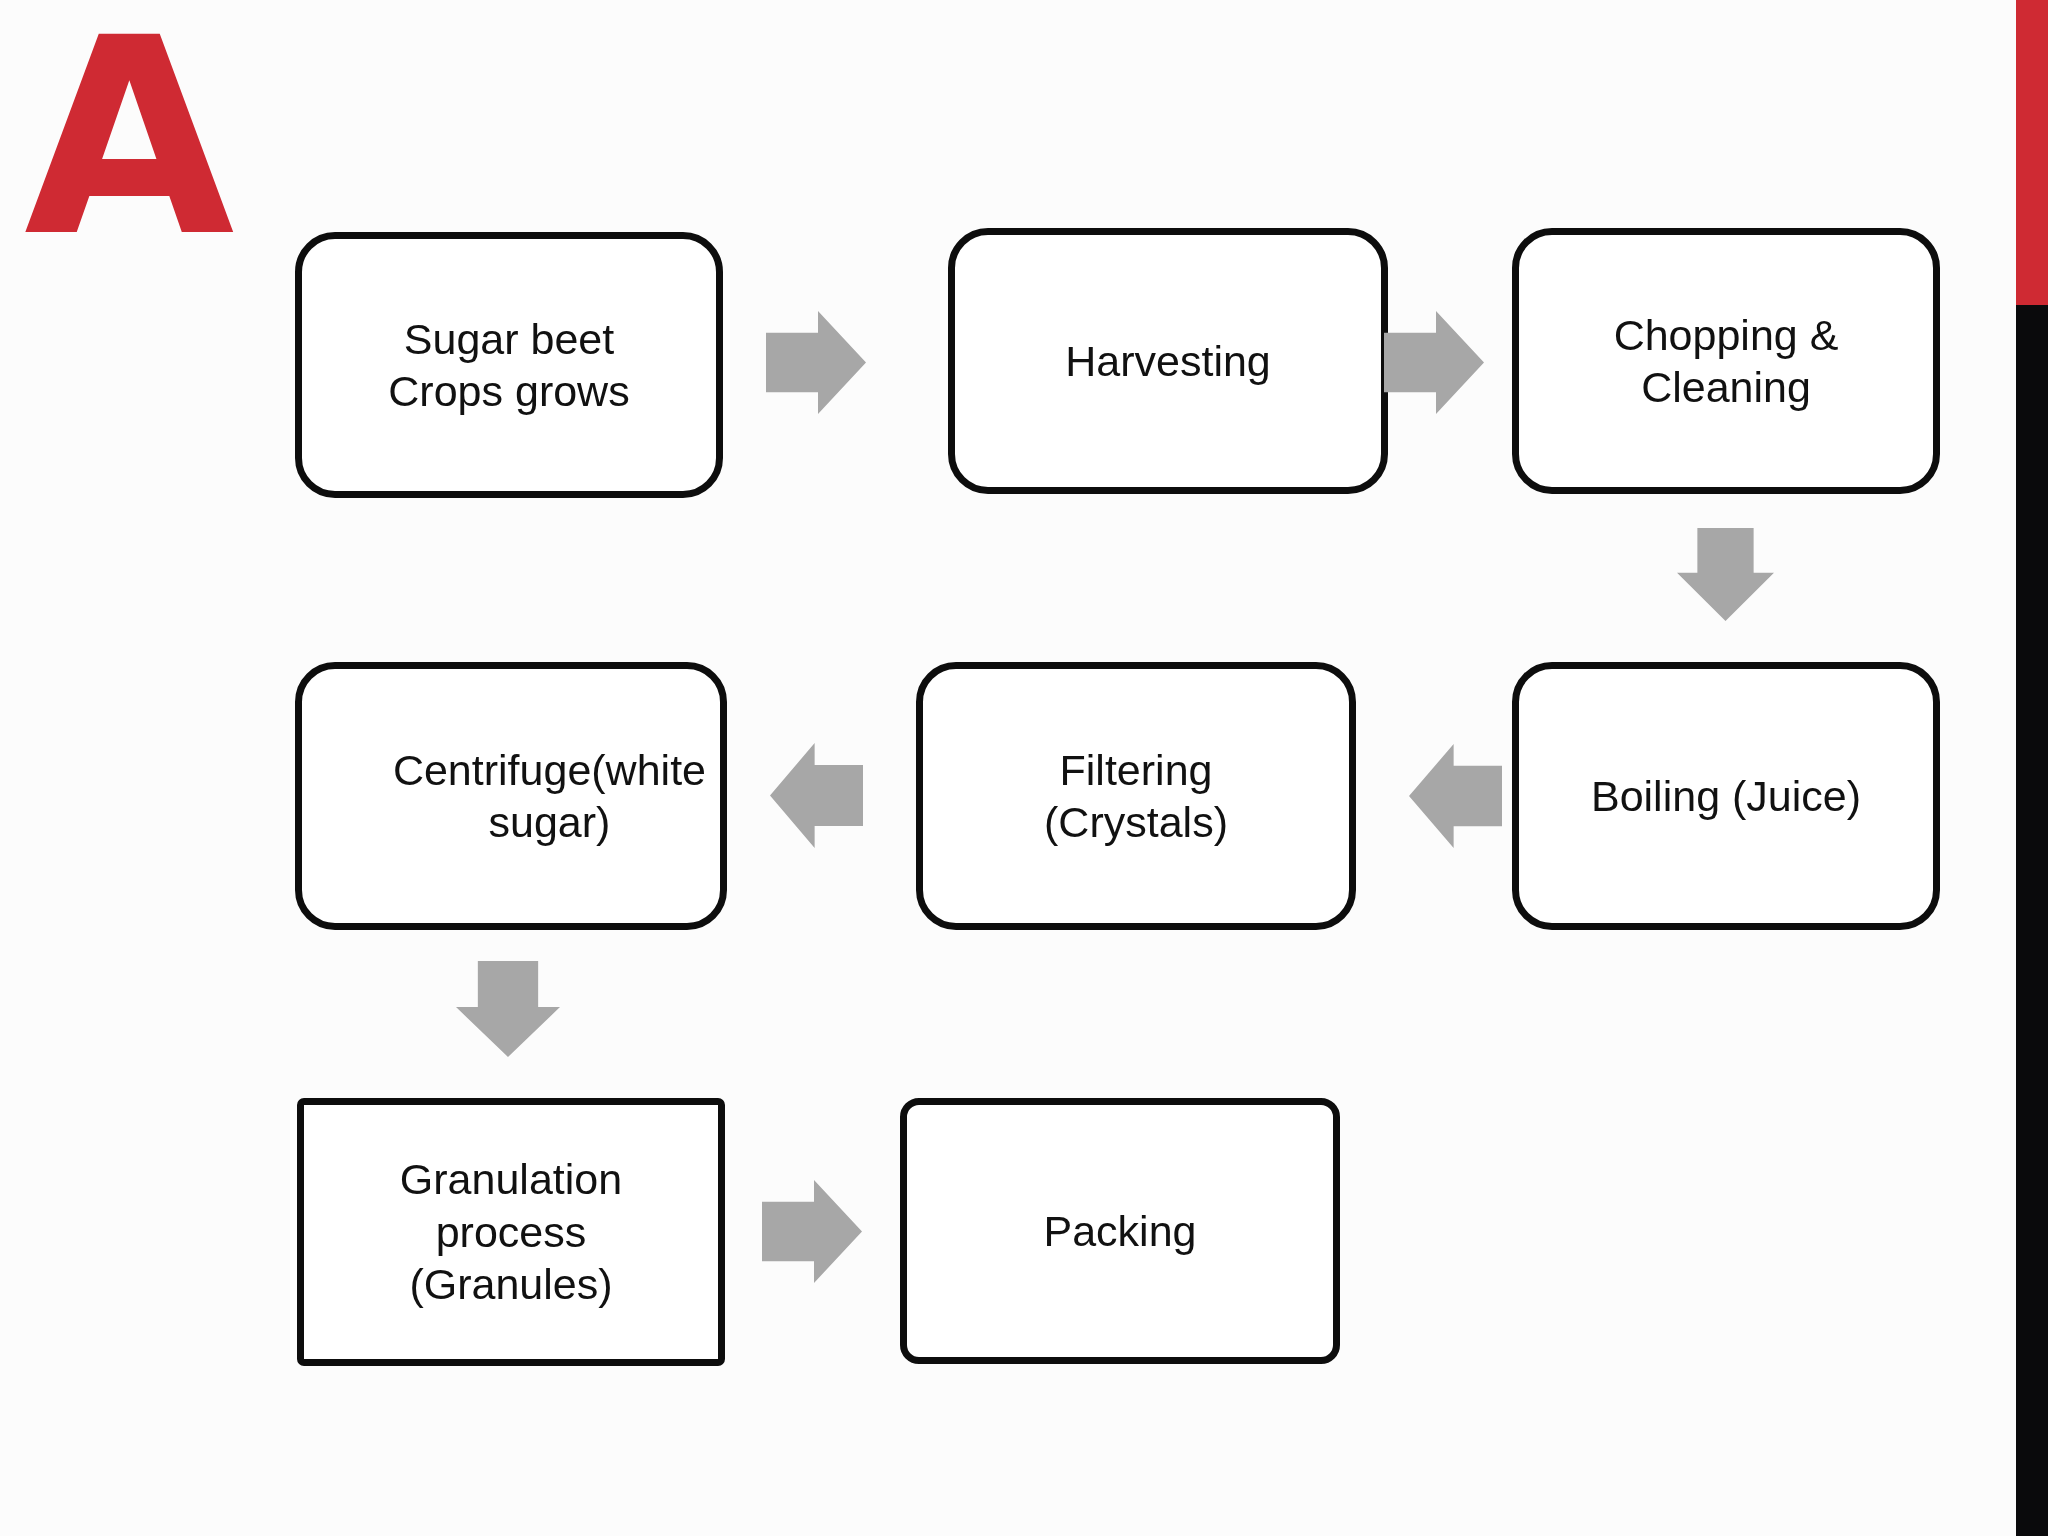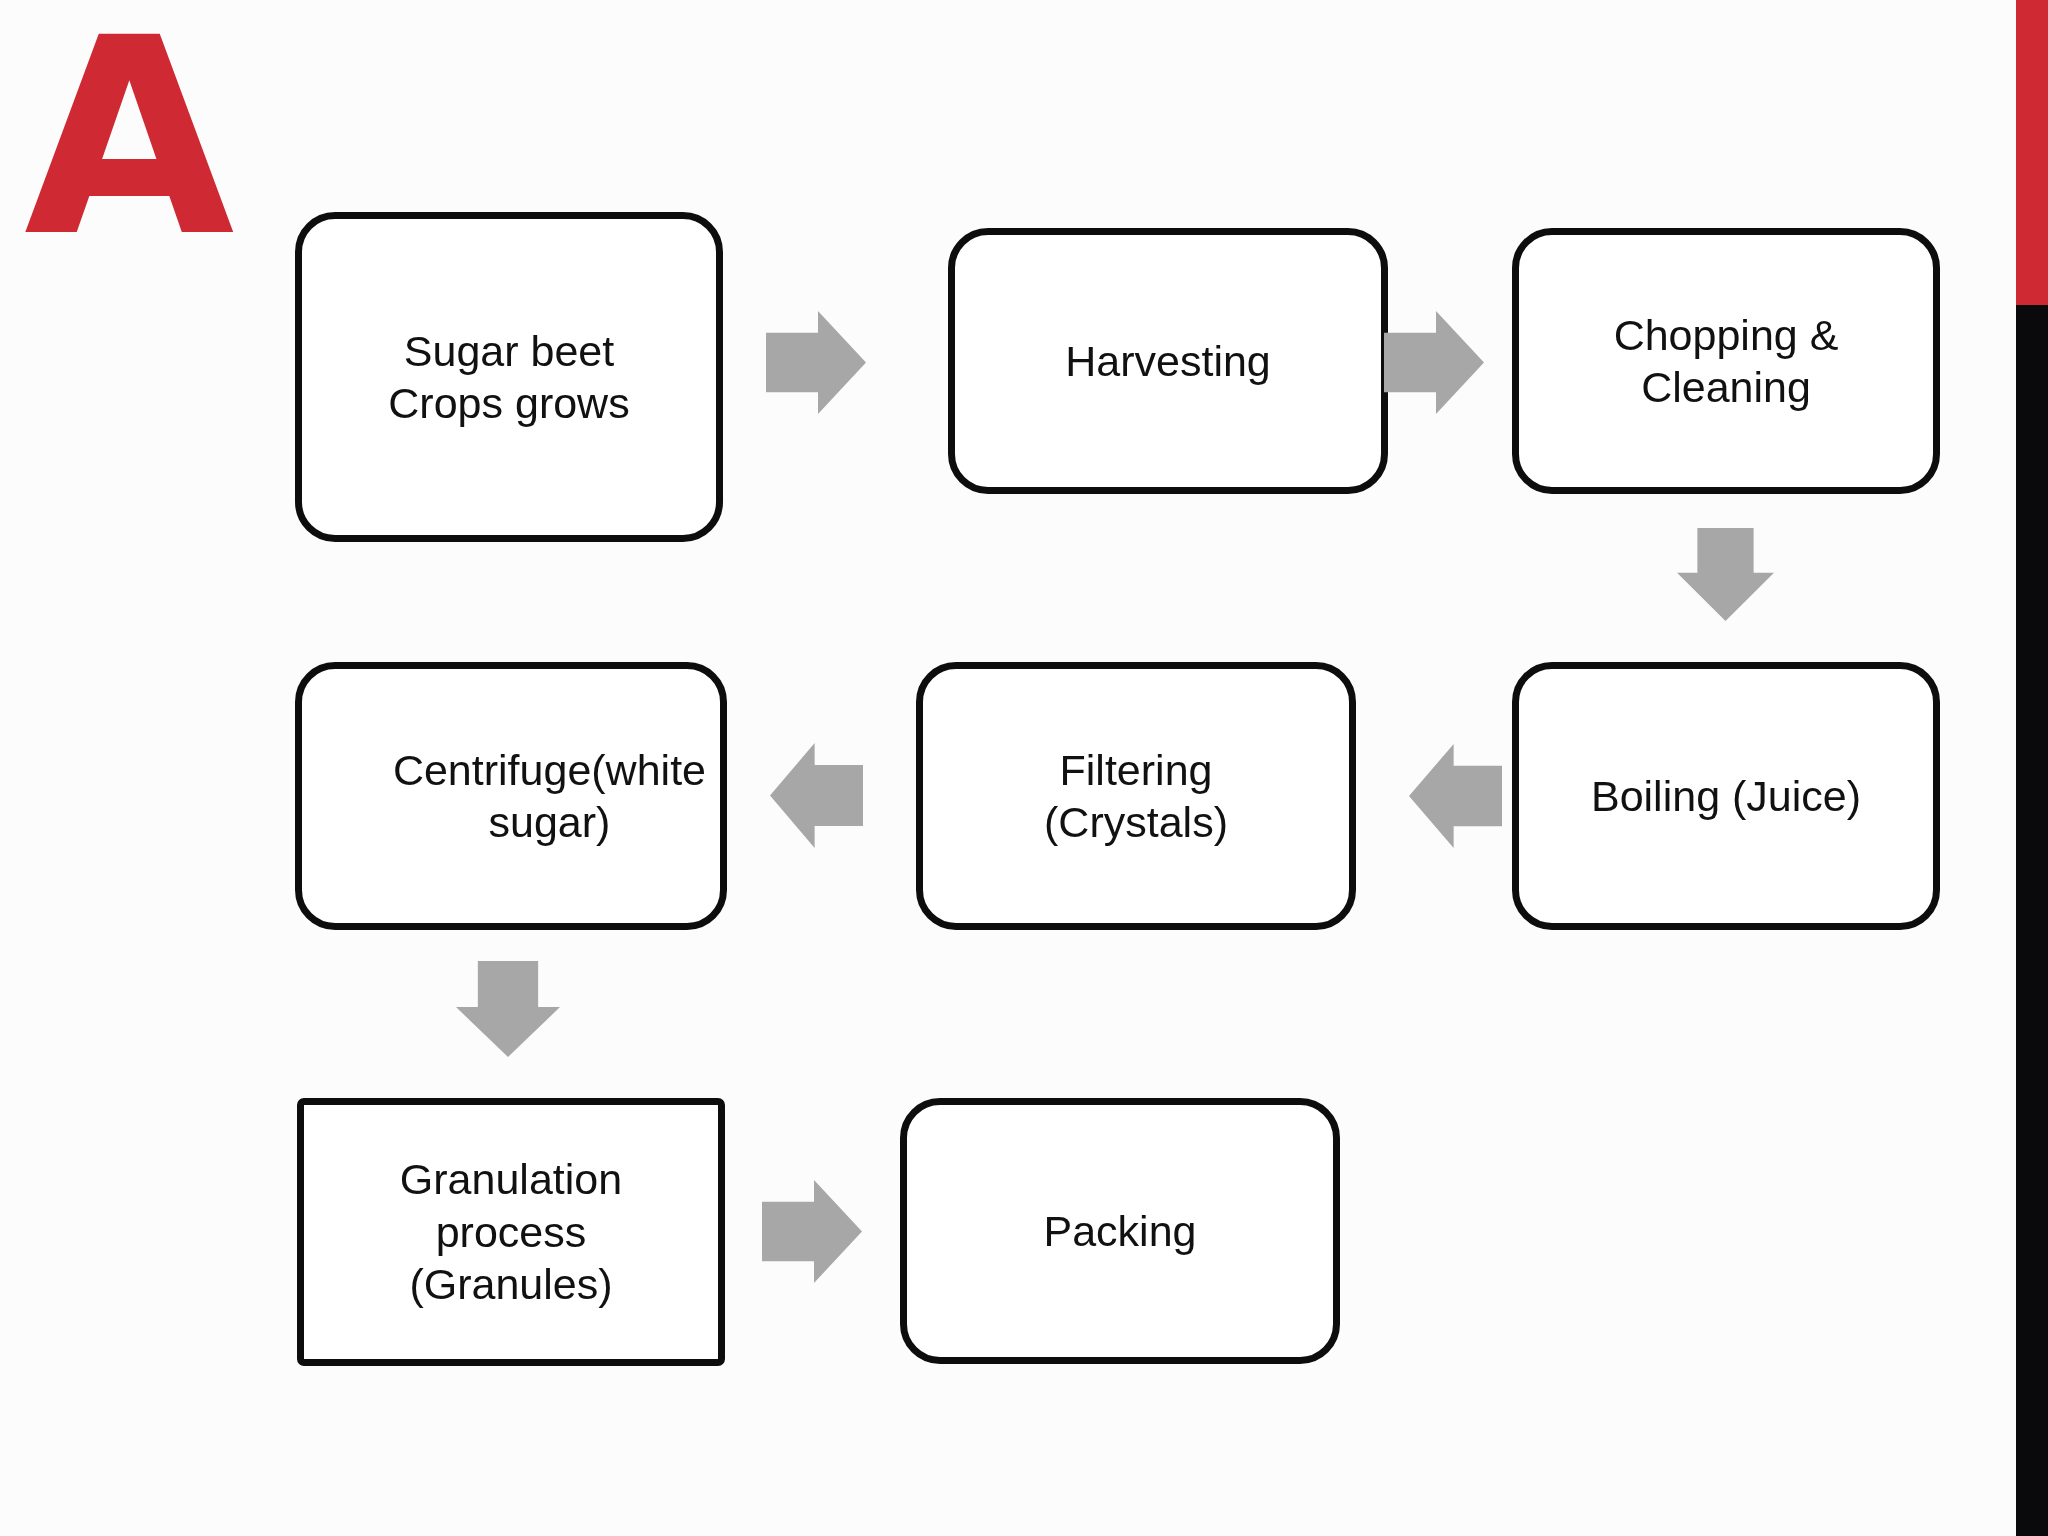--- a/index.html
+++ b/index.html
@@ -55,28 +55,28 @@
     justify-content: center;
     text-align: center;
     color: var(--text-color, #111111);
     font-size: 43px;
   }
   .node-label {
     white-space: pre-line;
     line-height: 1.22;
     padding: 0 14px;
   }
-  .n1 { left: 295px;  top: 212px;  width: 428px; height: 330px; }
+  .n1 { left: 295px;  top: 232px;  width: 428px; height: 266px; }
   .n2 { left: 900px;  top: 228px;  width: 440px; height: 266px; margin-left: 48px; }
   .n3 { left: 1512px; top: 228px;  width: 428px; height: 266px; align-items: center; }
   .n4 { left: 1512px; top: 662px;  width: 428px; height: 268px; }
   .n5 { left: 900px;  top: 662px;  width: 440px; height: 268px; margin-left: 16px; }
   .n6 { left: 295px;  top: 662px;  width: 432px; height: 268px; justify-content: flex-end; }
   .n7 { left: 297px;  top: 1098px; width: 428px; height: 268px; border-radius: 7px; }
-  .n8 { left: 900px;  top: 1098px; width: 440px; height: 266px; }
+  .n8 { left: 900px;  top: 1098px; width: 440px; height: 266px; border-radius: 19px; }
   
   .arrow {
     position: absolute;
     background: var(--arrow-gray, #a7a7a7);
   }
   .arrow-right { clip-path: polygon(0 21%, 52% 21%, 52% 0, 100% 50%, 52% 100%, 52% 79%, 0 79%); }
   .arrow-left  { clip-path: polygon(100% 21%, 48% 21%, 48% 0, 0 50%, 48% 100%, 48% 79%, 100% 79%); }
   .arrow-down  { clip-path: polygon(21% 0, 79% 0, 79% 48%, 100% 48%, 50% 100%, 0 48%, 21% 48%); }
   .a1 { left: 766px;  top: 311px;  width: 100px; height: 103px; }
   .a2 { left: 1384px; top: 311px;  width: 100px; height: 103px; }

